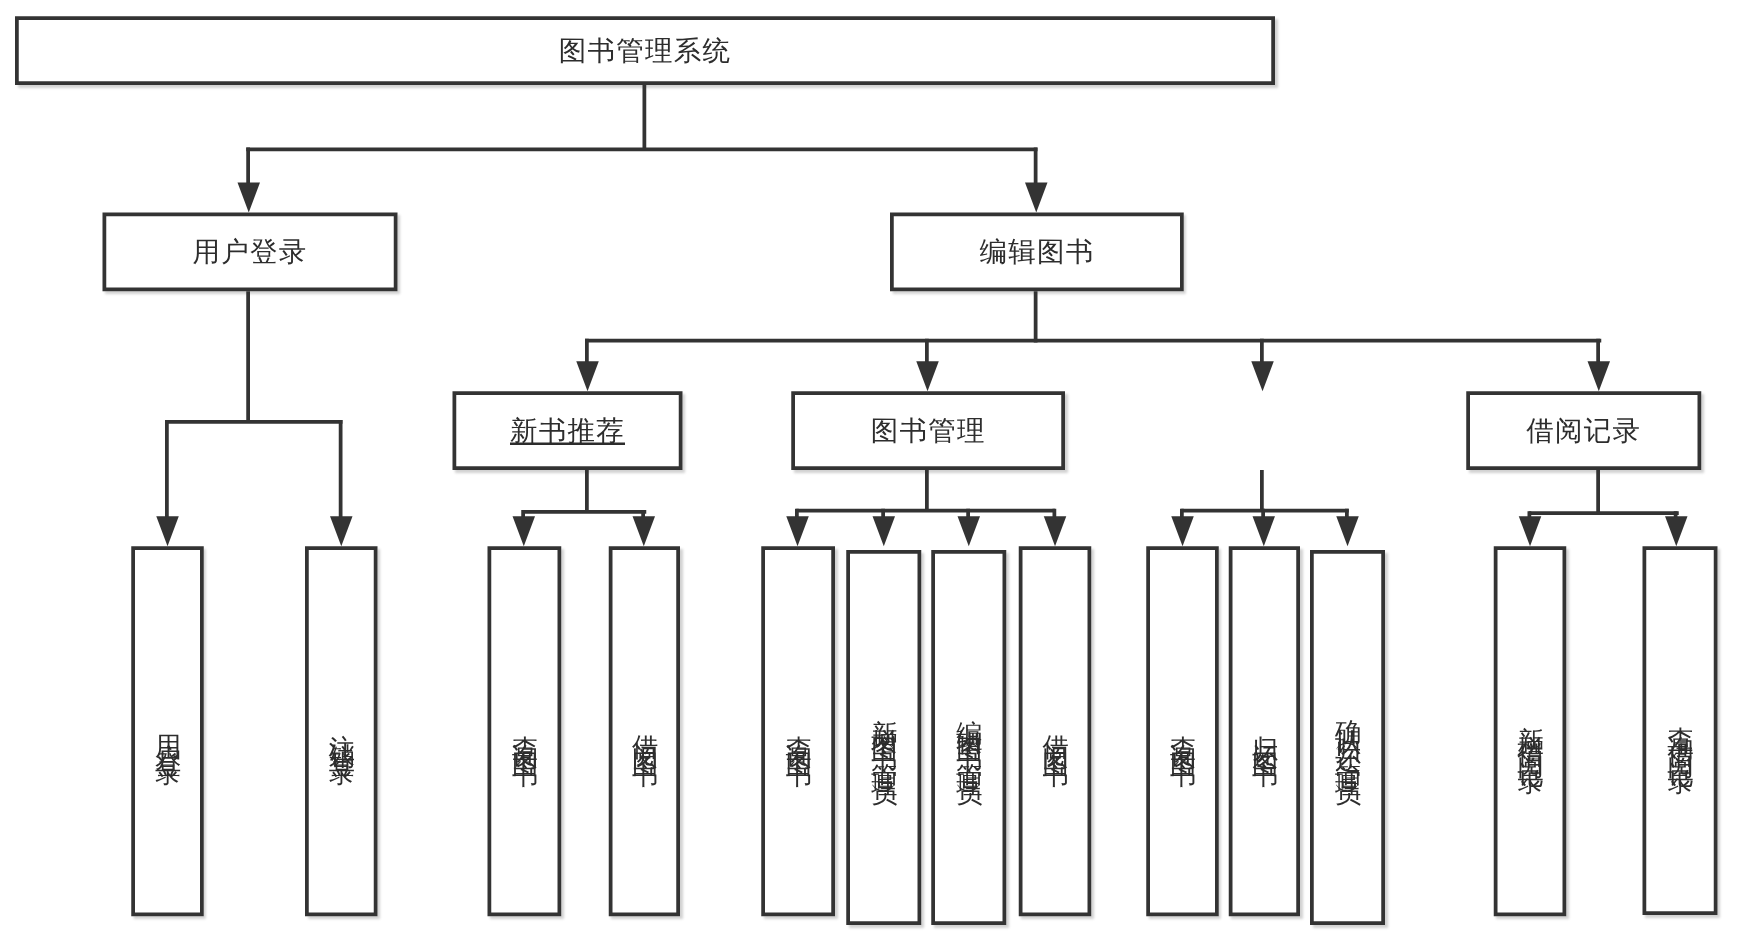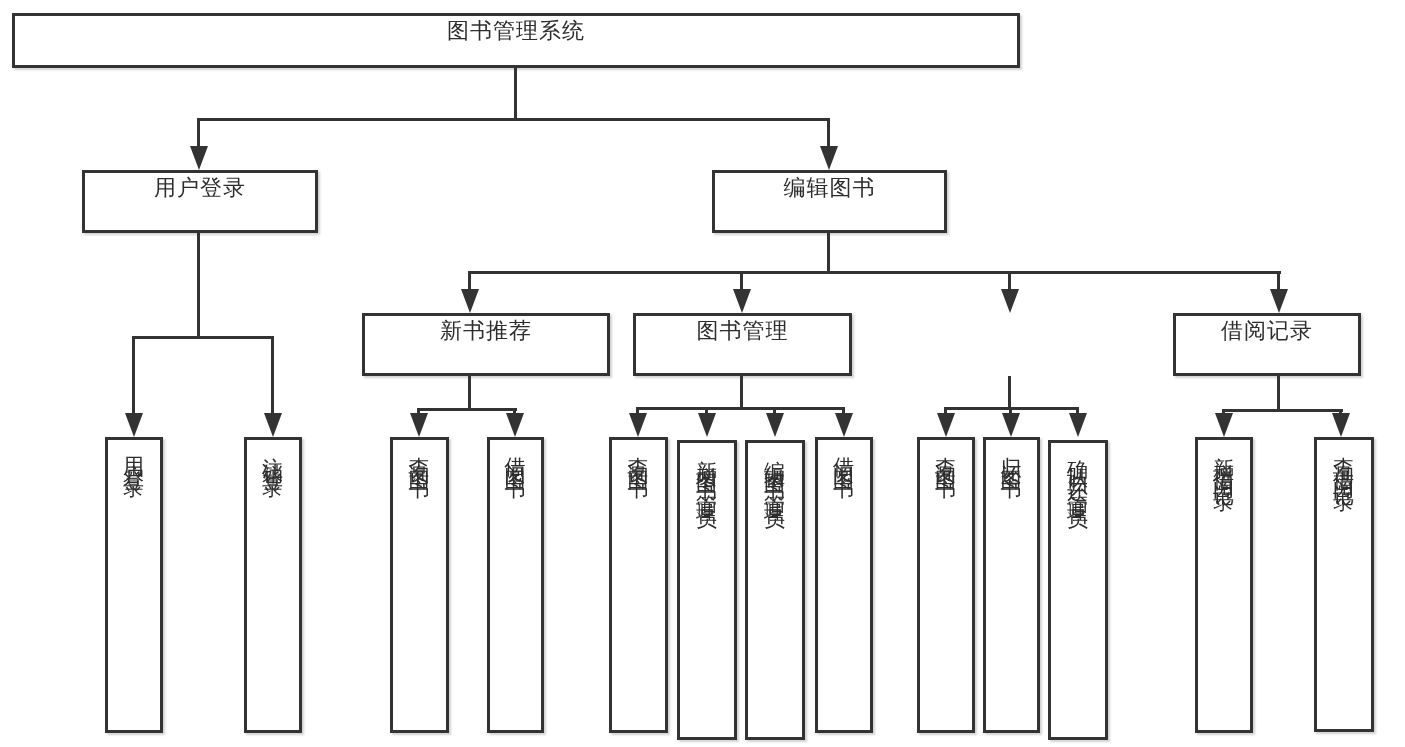--- a/index.html
+++ b/index.html
@@ -8,21 +8,21 @@
     width:1405px;height:747px;
     background:#ffffff;
     font-family:"Liberation Sans","DejaVu Sans",sans-serif;
     overflow:hidden;
   }
   .box{
     position:absolute;
     box-sizing:border-box;
     background:#ffffff;
     border:3px solid #333333;
-    display:flex;align-items:flex-start;justify-content:center;
+    display:flex;align-items:center;justify-content:center;
     color:#2d2d2d;
     box-shadow:2px 2px 2px rgba(0,0,0,0.18);
   }
   .hbox{font-size:22px;letter-spacing:1px;}
   .vbox span{
     writing-mode:vertical-rl;
     text-orientation:mixed;
     font-size:21px;
     letter-spacing:7px;
     line-height:1;
@@ -79,21 +79,21 @@
   <div class="hl" style="left:468px;top:271px;width:813px;"></div>
   <div class="vl" style="left:468px;top:271px;height:20px;"></div>
   <div class="ar" style="left:461px;top:289px;"></div>
   <div class="vl" style="left:740px;top:271px;height:20px;"></div>
   <div class="ar" style="left:733px;top:289px;"></div>
   <div class="vl" style="left:1008px;top:271px;height:20px;"></div>
   <div class="ar" style="left:1001px;top:289px;"></div>
   <div class="vl" style="left:1277px;top:271px;height:20px;"></div>
   <div class="ar" style="left:1270px;top:289px;"></div>
 
-  <div class="box hbox" style="left:362px;top:313px;width:248px;height:63px;">
+  <div class="box hbox" style="left:362px;top:313px;width:184px;height:63px;text-decoration:underline;">
     <span>新书推荐</span>
   </div>
   <div class="box hbox" style="left:633px;top:313px;width:219px;height:63px;">
     <span>图书管理</span>
   </div>
   <div class="box hbox" style="left:1173px;top:313px;width:188px;height:63px;">
     <span>借阅记录</span>
   </div>
 
   <div class="vl" style="left:468px;top:376px;height:34px;"></div>

